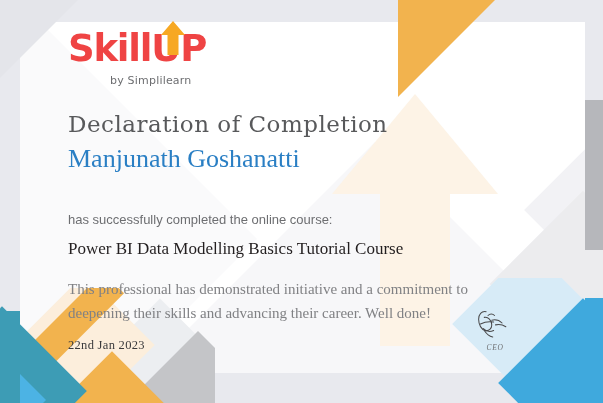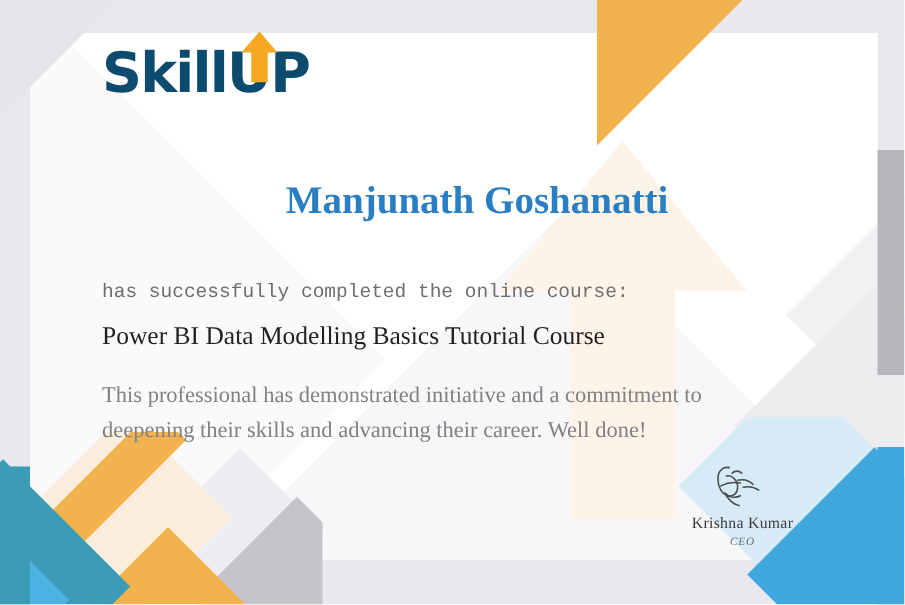--- a/index.html
+++ b/index.html
@@ -208,21 +208,21 @@
     left: 68px;
     top: 30px;
     width: 200px;
   }
   .logo-word {
     position: relative;
     font-family: "DejaVu Sans", sans-serif;
     font-weight: bold;
     font-size: 37px;
     letter-spacing: -1.2px;
-    color: #0c4a6e;
+    color: #ef4444;
     line-height: 1;
     display: inline-block;
   }
   .logo-arrow-svg {
     position: absolute;
     left: 92px;
     top: -9px;
     width: 26px;
     height: 34px;
   }
@@ -247,25 +247,24 @@
     font-weight: normal;
     margin: 0;
     -webkit-font-smoothing: none;
   }
   .recipient-name {
     font-family: "Liberation Serif", serif;
     font-size: 26px;
     color: #2a7fc4;
     margin: 8px 0 13px 0;
     line-height: 1.1;
-    font-weight: bold;
-    text-align: center;
+    font-weight: normal;
   }
   .subline {
-    font-family: Liberation Mono, monospace;
+    font-family: Liberation Sans, sans-serif;
     font-size: 13px;
     color: #6d6e71;
     margin: 38px 0 0 0;
   }
   .course-title {
     font-family: "Liberation Serif", serif;
     font-size: 17px;
     color: #231f20;
     margin: 12px 0 0 0;
     line-height: 1.15;
@@ -366,39 +365,41 @@
     <polygon points="85,4 168,104 120,104 120,256 50,256 50,104 2,104" fill="#fdf3e6"></polygon>
   </svg>
 
   <div class="logo-block">
     <div style="position:relative;">
       <span class="logo-word"><span>Skill</span><span>UP</span></span>
       <svg class="logo-arrow-svg" viewBox="0 0 26 34">
         <polygon points="13,0 25,14 18.5,14 18.5,34 7.5,34 7.5,14 1,14" fill="#f7a823"></polygon>
       </svg>
     </div>
+    <div class="logo-sub">by Simplilearn</div>
   </div>
 
   <div class="content">
+    <h1 class="decl-title">Declaration of Completion</h1>
     <h2 class="recipient-name">Manjunath Goshanatti</h2>
     <p class="subline">has successfully completed the online course:</p>
     <p class="course-title">Power BI Data Modelling Basics Tutorial Course</p>
     <p class="blurb">This professional has demonstrated initiative and a commitment to deepening their skills and advancing their career. Well done!</p>
   </div>
 
+  <div class="issue-date">22nd Jan 2023</div>
 
   <div class="sig-block">
     <svg class="sig-mark" viewBox="0 0 110 32">
       <g fill="none" stroke="#4a4a4c" stroke-width="1.1" stroke-linecap="round">
         <path d="M46 4 C41 3 38 7 38 12 C38 18 41 23 45 24 C49 25 52 22 52 18 C52 13 48 9 44 10"></path>
         <path d="M40 17 C44 15 49 14 54 15"></path>
         <path d="M43 22 C46 25 50 26 54 24"></path>
         <path d="M52 13 C56 12 60 13 63 16"></path>
         <path d="M56 18 C60 17 64 18 67 20"></path>
         <path d="M44 24 C46 27 49 30 53 31"></path>
         <path d="M48 8 C50 6 53 6 55 8"></path>
       </g>
     </svg>
-    <div class="sig-name">Krishna Kumar</div>
     <div class="sig-role">CEO</div>
   </div>
 
 </div>
 
 </body></html>

